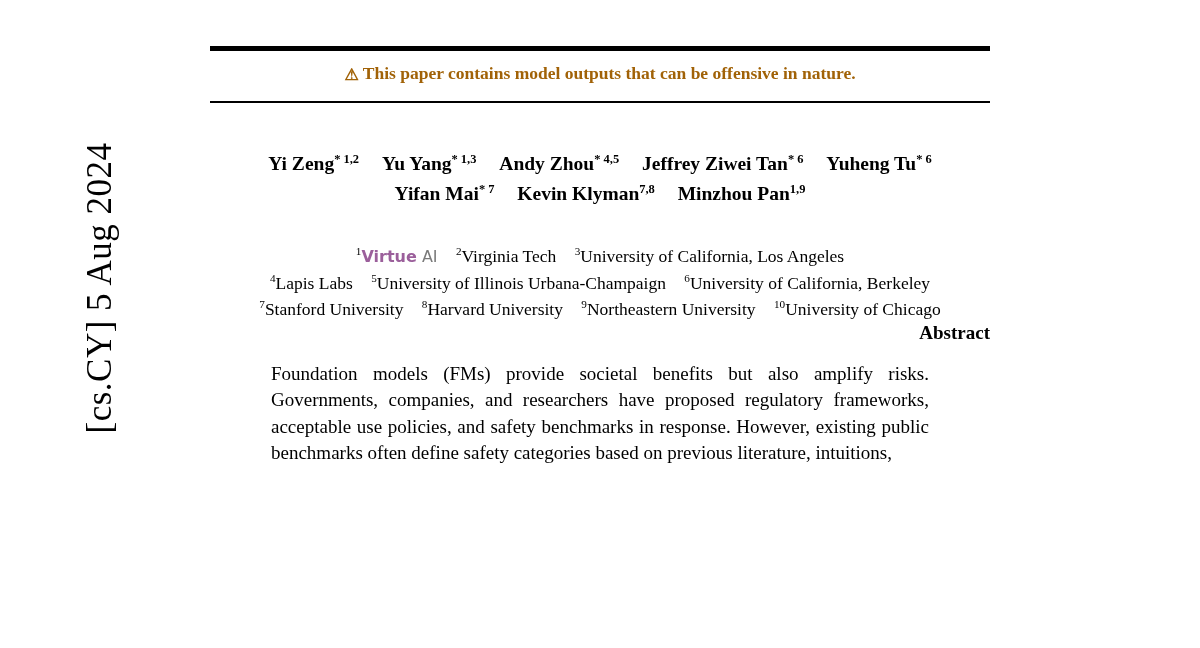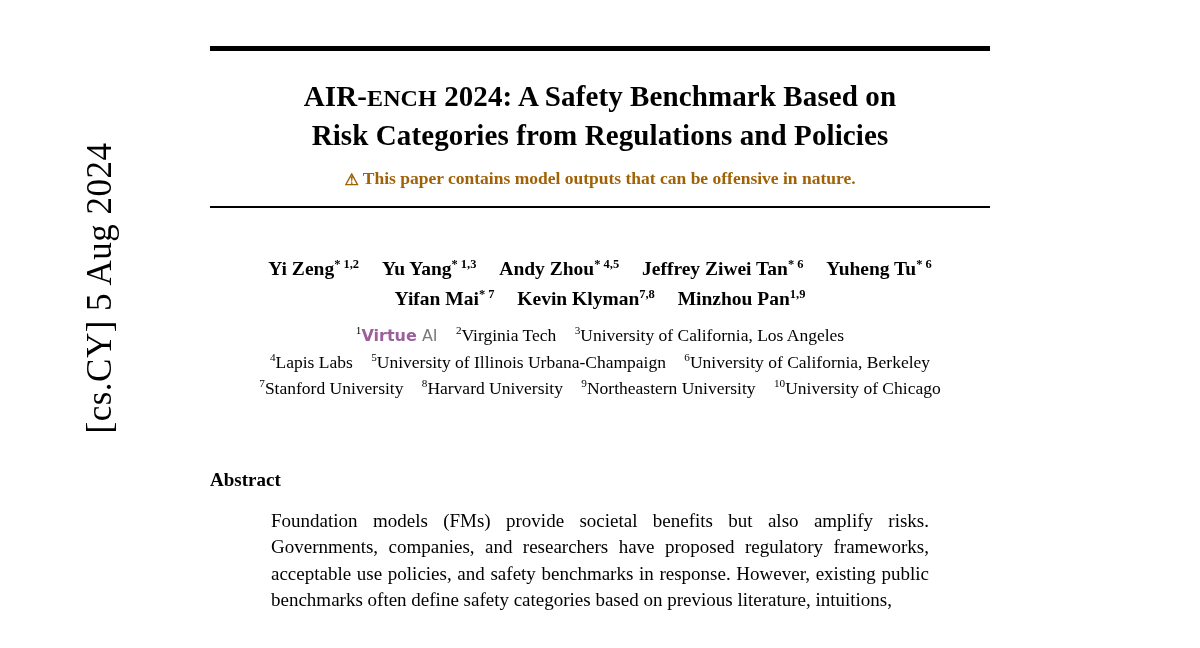--- a/index.html
+++ b/index.html
@@ -101,21 +101,21 @@
     text-align: center;
   }
   sup {
     font-size: 0.64em;
     font-weight: bold;
     vertical-align: super;
     line-height: 0;
   }
 
   .affils {
-    margin-top: 8px;
+    margin-top: 34px;
     text-align: center;
     font-size: 17.5px;
     line-height: 1.50;
   }
   .affils .aline {
     white-space: nowrap;
   }
   .affils .aff {
     margin: 0 7px;
   }
@@ -123,22 +123,21 @@
     font-weight: normal;
   }
   .virtue {
     font-family: "DejaVu Sans", sans-serif;
     font-size: 16px;
   }
   .virtue .v1 { color: #9b5f9b; font-weight: bold; }
   .virtue .v2 { color: #7a7a7a; }
 
   .abstract-head {
-    margin-top: 68px;
-    text-align: left;
+    text-align: right;
     font-size: 19px;
     font-weight: bold;
   }
 
   .abstract-body {
     margin: 17px auto 0 auto;
     width: 658px;
     font-size: 19px;
     line-height: 1.38;
     text-align: justify;
@@ -149,26 +148,20 @@
 <body>
 
 <div class="arxiv-stamp">
   <div class="vtext">[cs.CY]  5 Aug 2024</div>
 </div>
 
 <div class="paper">
 
   <div class="rule-top"></div>
 
-  <div class="title">
-    <div>
-      <span class="smallcaps" style="font-size:29px;">AIR-</span><span class="smallcaps">ENCH</span><span> 2024: A Safety Benchmark Based on</span>
-    </div>
-    <div>Risk Categories from Regulations and Policies</div>
-  </div>
 
   <div class="warning">
     <span class="warn-icon">⚠</span><span>This paper contains model outputs that can be offensive in nature.</span>
   </div>
 
   <div class="rule-bottom"></div>
 
   <div class="authors">
     <div class="line">
       <span class="name"><span>Yi Zeng</span><sup>* 1,2</sup></span>

